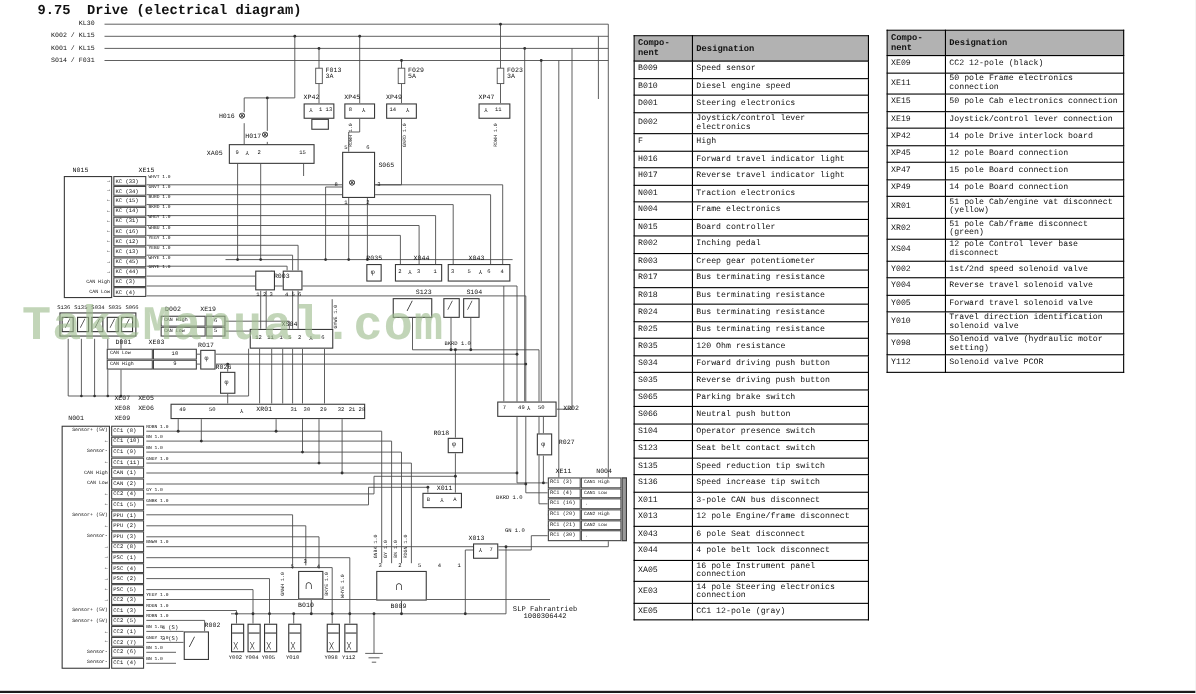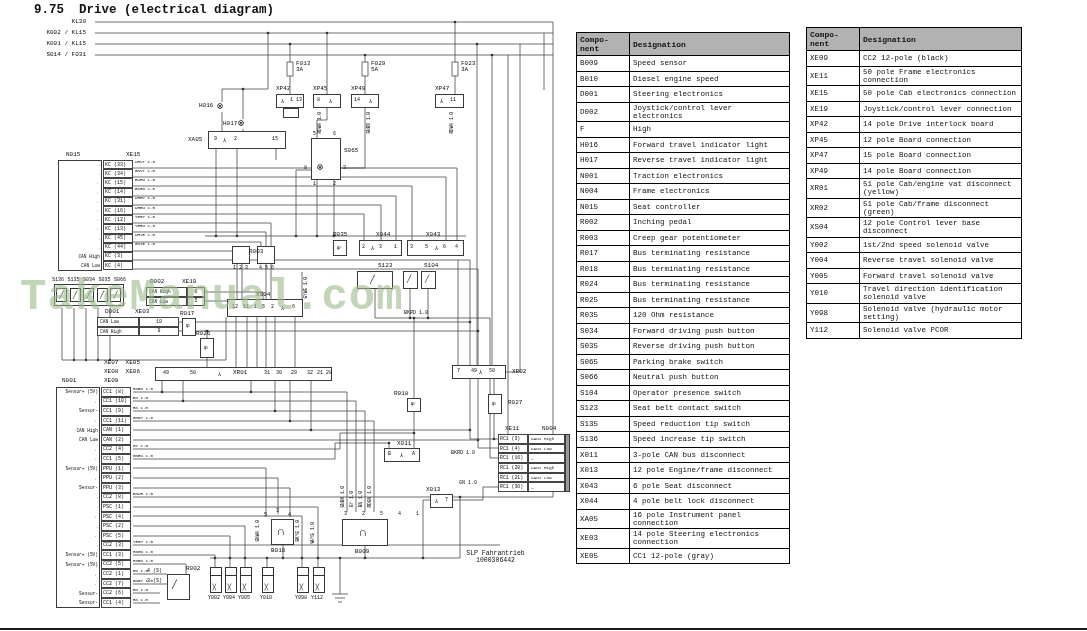--- a/index.html
+++ b/index.html
@@ -752,21 +752,21 @@
           <td>Traction electronics</td>
         </tr>
 
         <tr>
           <td class="c">N004</td>
           <td>Frame electronics</td>
         </tr>
 
         <tr>
           <td class="c">N015</td>
-          <td>Seat controller</td>
+          <td>Board controller</td>
         </tr>
 
         <tr>
           <td class="c">R002</td>
           <td>Inching pedal</td>
         </tr>
 
         <tr>
           <td class="c">R003</td>
           <td>Creep gear potentiometer</td>

